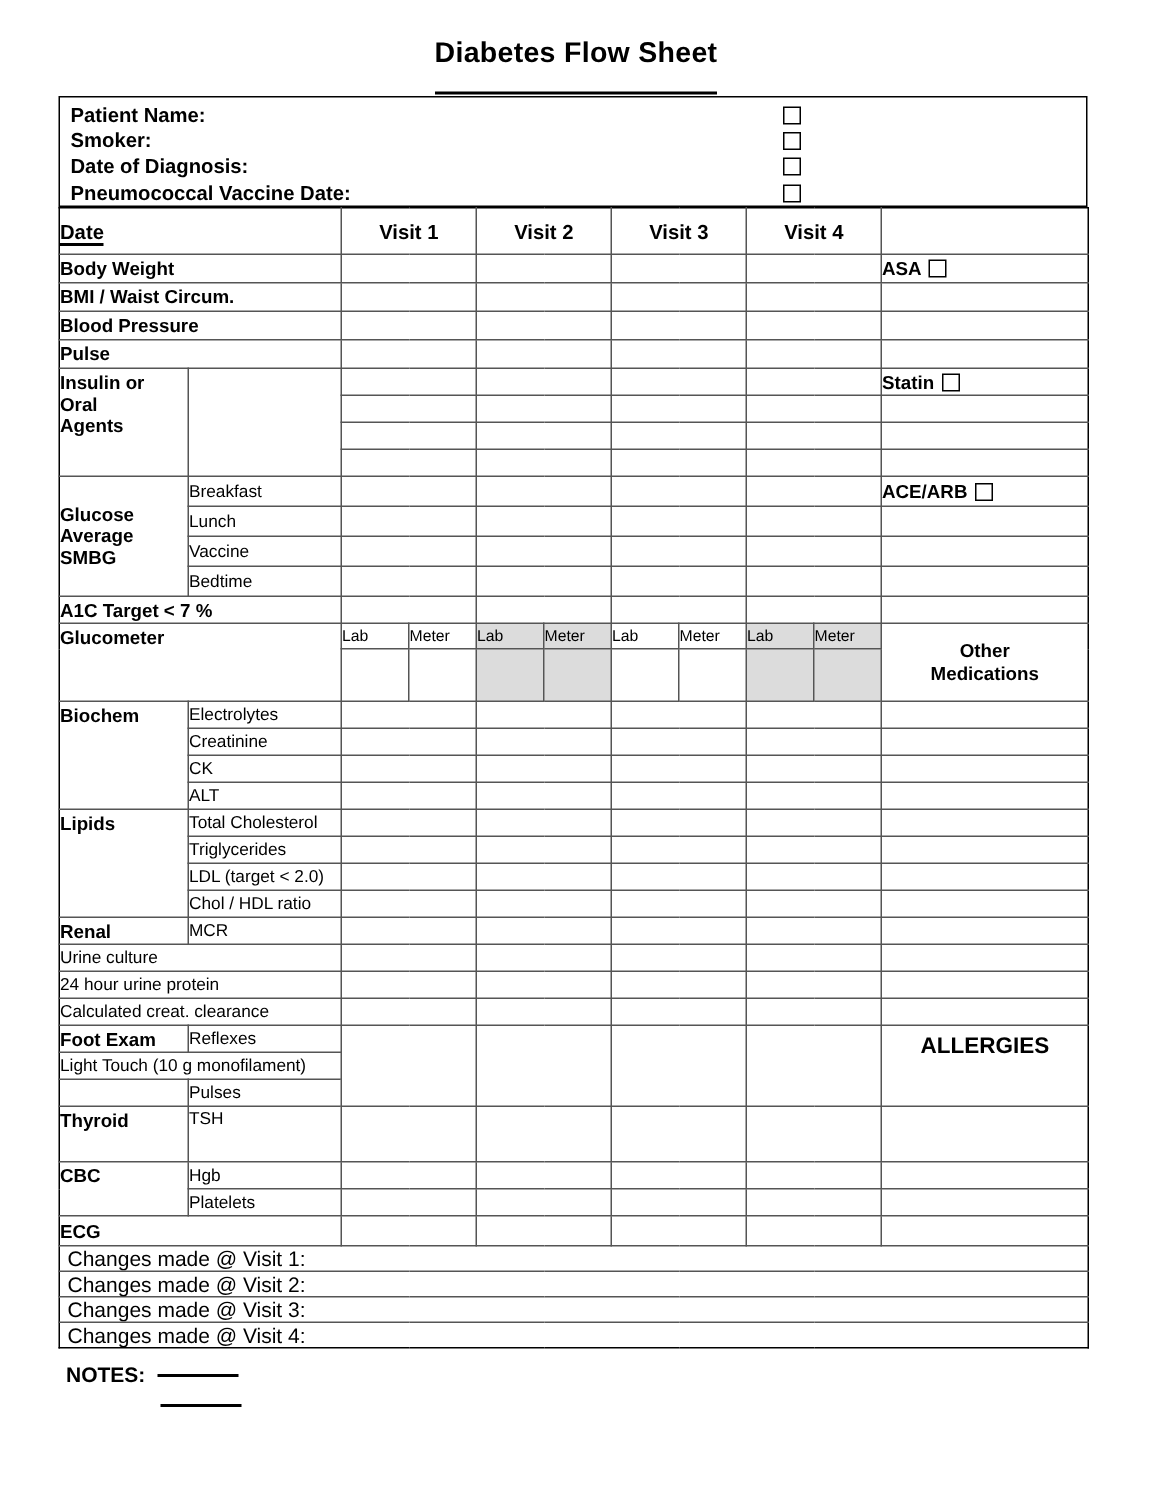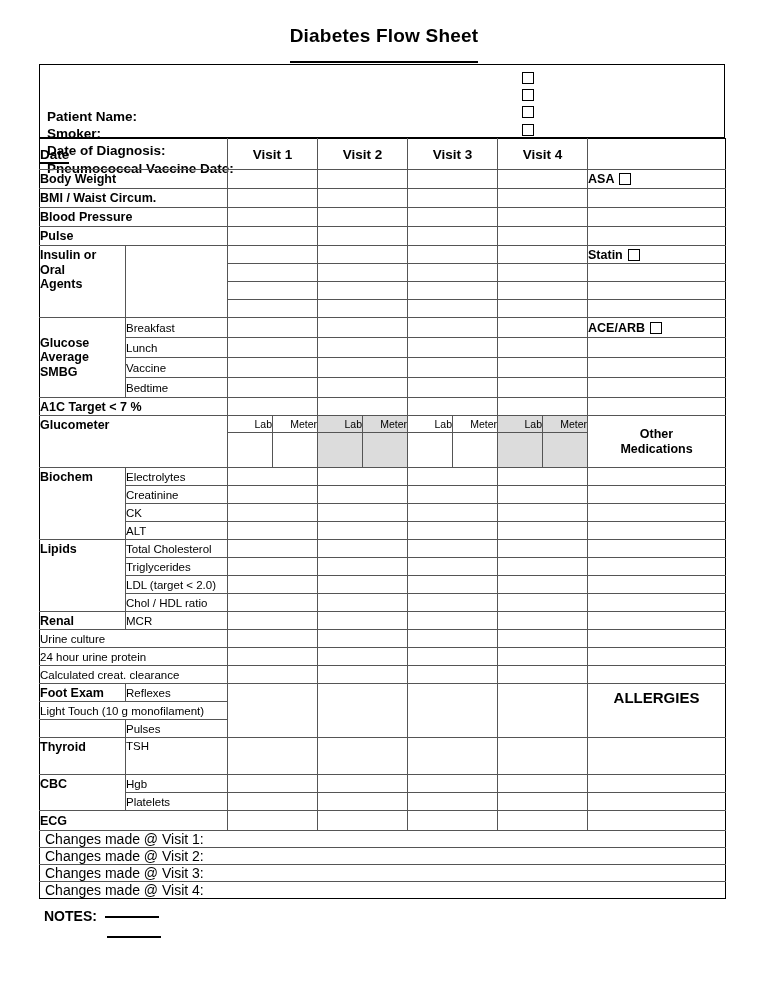--- a/index.html
+++ b/index.html
@@ -49,21 +49,20 @@
     border: 1.5px solid #000;
     box-sizing: border-box;
   }
   .hdr-left {
     position: absolute;
     left: 7px;
     top: 3px;
     font-size: 13.5px;
     font-weight: bold;
     line-height: 17.2px;
-    margin-top: 40px;
   }
   .hdr-right {
     position: absolute;
     left: 351px;
     top: 3px;
     font-size: 13.5px;
     font-weight: bold;
     line-height: 17.2px;
   }
   .hdr-boxes {
@@ -124,21 +123,21 @@
     font-size: 13.5px;
   }
   .date-hd {
     padding-right: 24px;
     font-weight: bold;
     font-size: 13.5px;
   }
   .date-hd span { border-bottom: 2px solid #000; }
 
   .labmeter {
-    text-align: right;
+    text-align: left;
     font-size: 10.5px;
     height: 15px;
   }
   .shaded { background: #dcdcdc; }
 
   .rx-cell {
     font-weight: bold;
     font-size: 12.5px;
     padding-left: 6px;
     white-space: nowrap;

